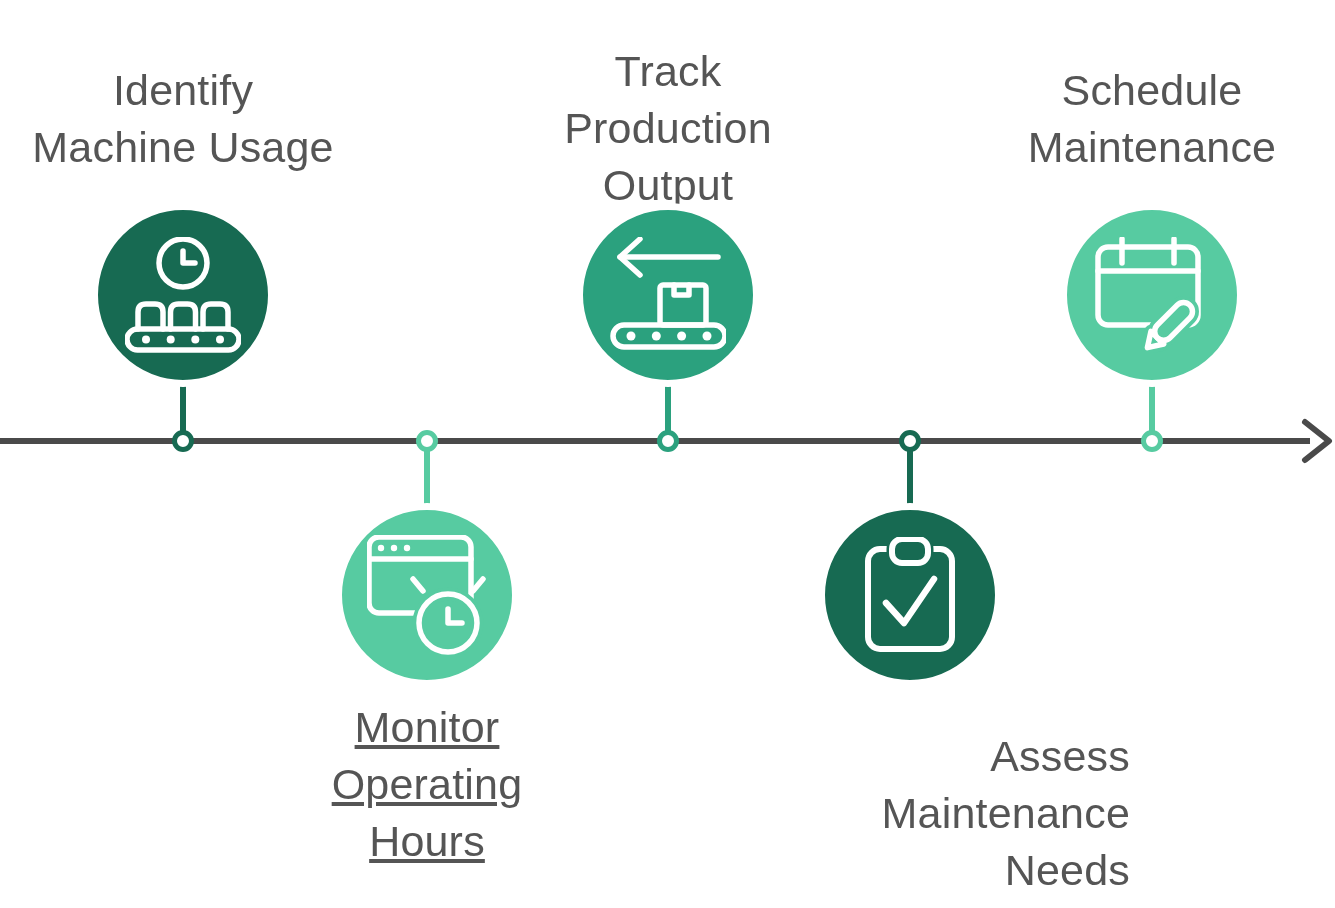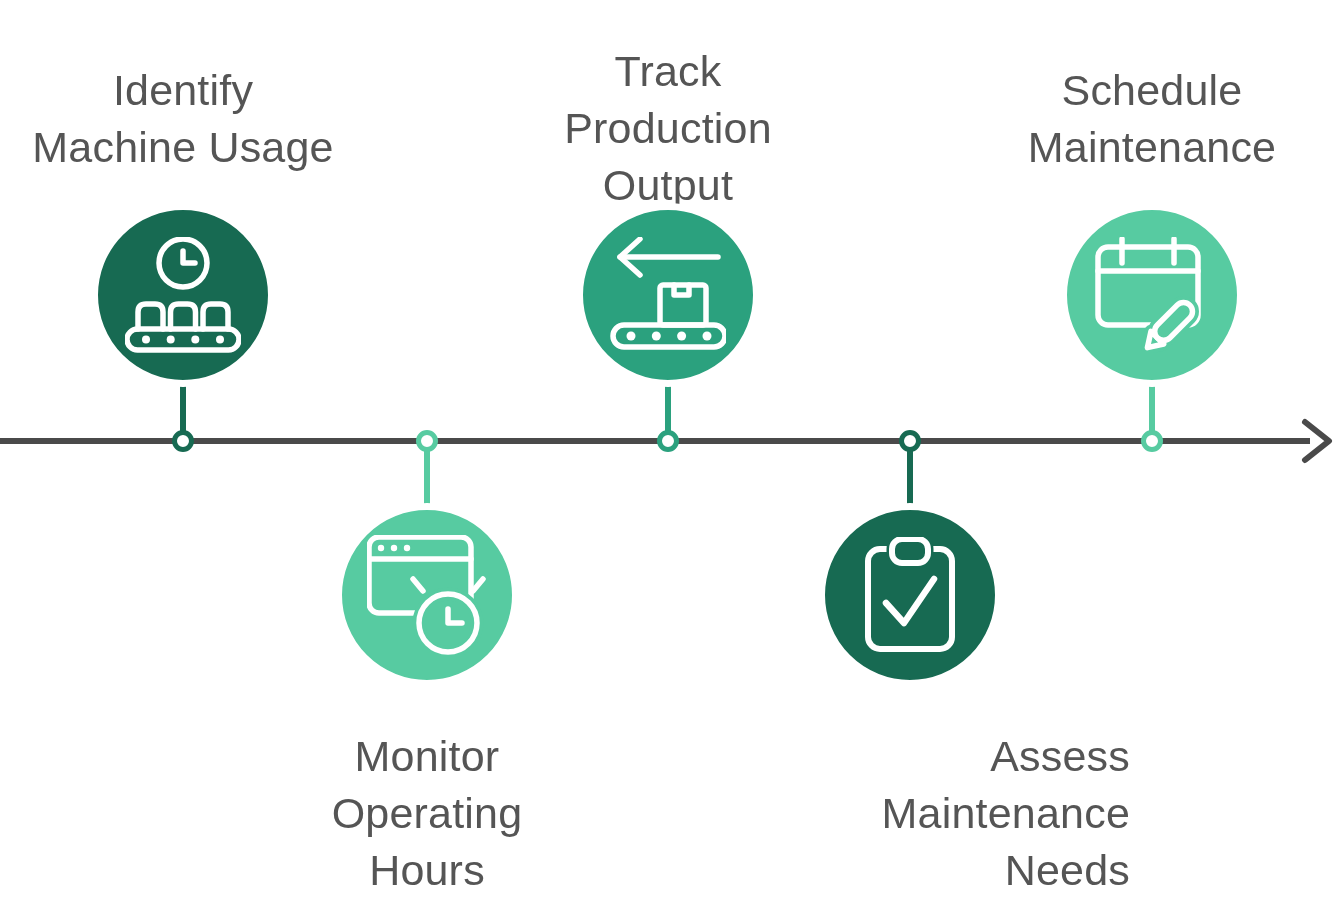--- a/index.html
+++ b/index.html
@@ -29,21 +29,21 @@
     border:7px solid #ffffff;
     border-radius:50%;
     display:flex;align-items:center;justify-content:center;
   }
   .bg-dark{background:#176a52;}
   .bg-mid{background:#2ba17e;}
   .bg-light{background:#57cba1;}
   .icon{display:block;}
   
   .label-1{left:-37px;top:62px;}
-  .label-2{left:207px;top:728px;}
+  .label-2{left:207px;top:699px;text-decoration:underline;}
   .label-3{left:448px;top:7px;margin-top:36px;}
   .label-4{left:690px;top:728px;text-align:right;}
   .label-5{left:932px;top:62px;}
   
   .circle-1{left:91px;top:203px;}
   .circle-2{left:335px;top:503px;}
   .circle-3{left:576px;top:203px;}
   .circle-4{left:818px;top:503px;}
   .circle-5{left:1060px;top:203px;}
 </style>

